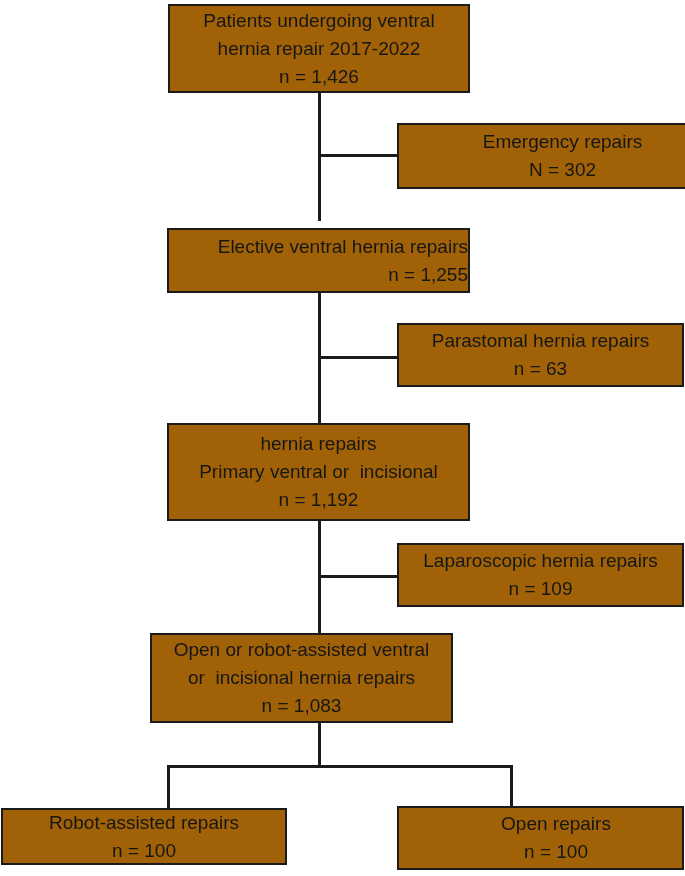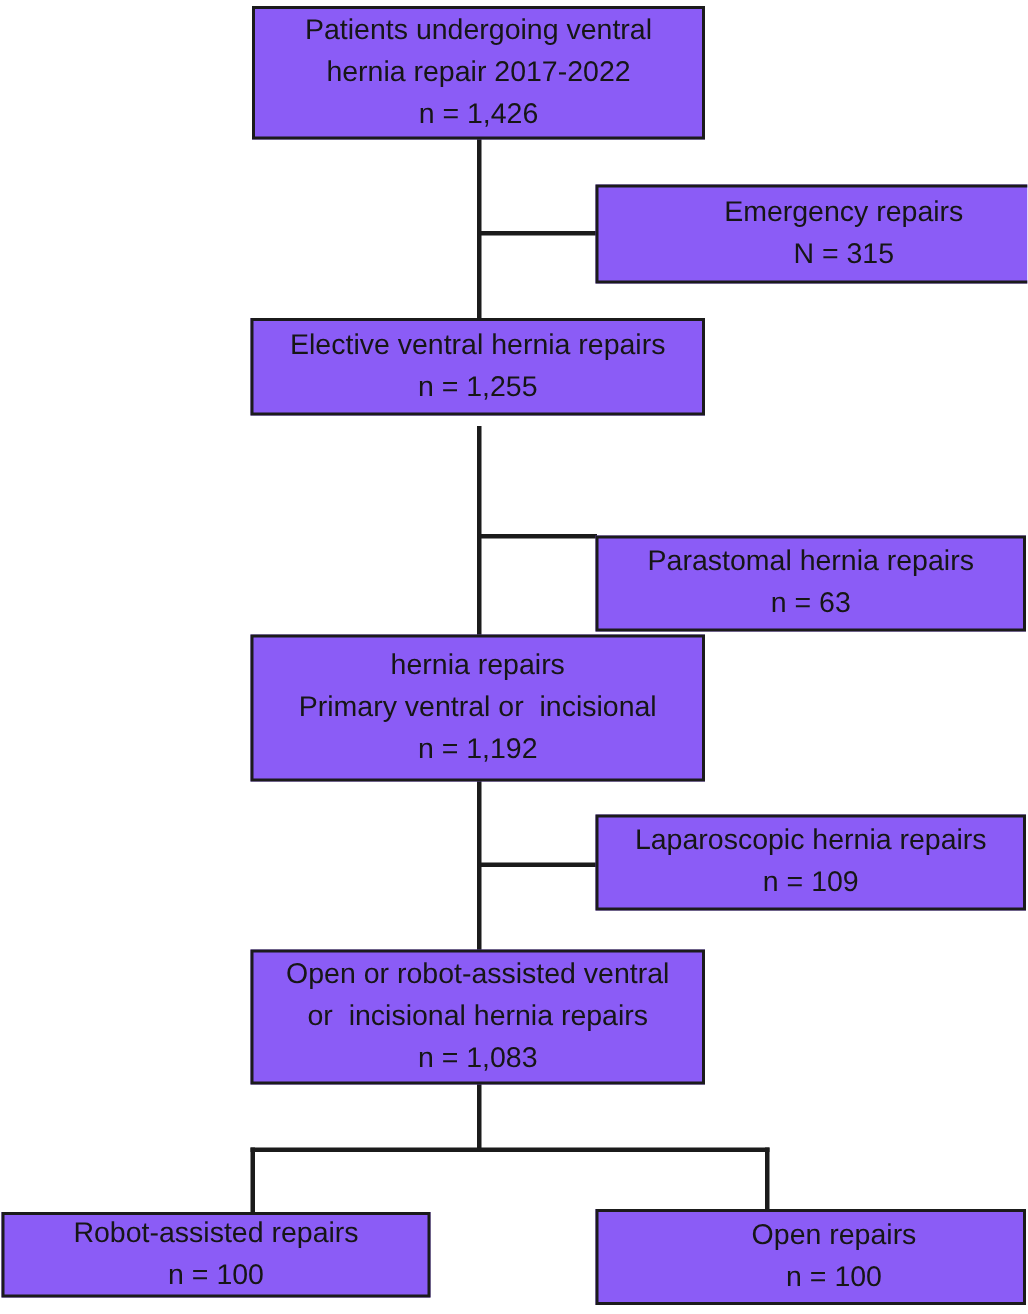--- a/index.html
+++ b/index.html
@@ -12,21 +12,21 @@
     width: 685px;
     height: 876px;
     background: #ffffff;
     font-family: "Liberation Sans", sans-serif;
     color: #161616;
     overflow: hidden;
   }
   .box {
     position: absolute;
     box-sizing: border-box;
-    background: #8b5cf6;
+    background: #a16207;
     border: 2px solid #1b1b1b;
     display: flex;
     flex-direction: column;
     justify-content: center;
     align-items: center;
     text-align: center;
   }
   .box .line {
     white-space: pre-wrap;
     font-size: 19px;
@@ -59,45 +59,45 @@
   <div class="vline" style="left:510px; top:765px; height:42px;"></div>
 
   <div class="box" style="left:168px; top:4px; width:302px; height:89px;">
     <div class="line">Patients undergoing ventral</div>
     <div class="line">hernia repair 2017-2022</div>
     <div class="line">n = 1,426</div>
   </div>
 
   <div class="box" style="left:397px; top:123px; width:331px; height:66px;">
     <div class="line">Emergency repairs</div>
-    <div class="line">N = 315</div>
+    <div class="line">N = 302</div>
   </div>
 
-  <div class="box" style="left:167px; top:212px; width:303px; height:65px;">
+  <div class="box" style="left:167px; top:228px; width:303px; height:65px;align-items:flex-end;">
     <div class="line">Elective ventral hernia repairs</div>
     <div class="line">n = 1,255</div>
   </div>
 
-  <div class="box" style="left:397px; top:323px; width:287px; height:64px;margin-top:34px;">
+  <div class="box" style="left:397px; top:323px; width:287px; height:64px;">
     <div class="line">Parastomal hernia repairs</div>
     <div class="line">n = 63</div>
   </div>
 
   <div class="box" style="left:167px; top:423px; width:303px; height:98px;">
     <div class="line">hernia repairs</div>
     <div class="line">Primary ventral or  incisional</div>
     <div class="line">n = 1,192</div>
   </div>
 
   <div class="box" style="left:397px; top:543px; width:287px; height:64px;">
     <div class="line">Laparoscopic hernia repairs</div>
     <div class="line">n = 109</div>
   </div>
 
-  <div class="box" style="left:167px; top:633px; width:303px; height:90px;">
+  <div class="box" style="left:150px; top:633px; width:303px; height:90px;">
     <div class="line">Open or robot-assisted ventral</div>
     <div class="line">or  incisional hernia repairs</div>
     <div class="line">n = 1,083</div>
   </div>
 
   <div class="box" style="left:1px; top:808px; width:286px; height:57px;">
     <div class="line">Robot-assisted repairs</div>
     <div class="line">n = 100</div>
   </div>
 

